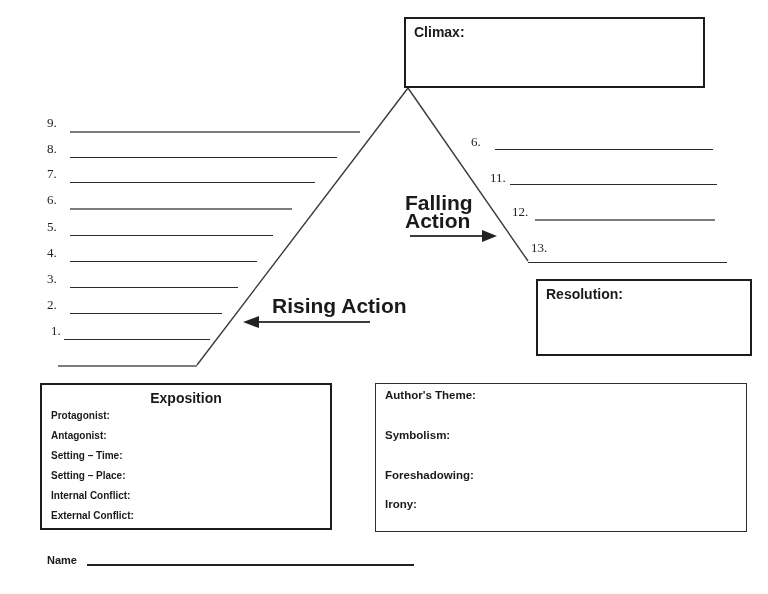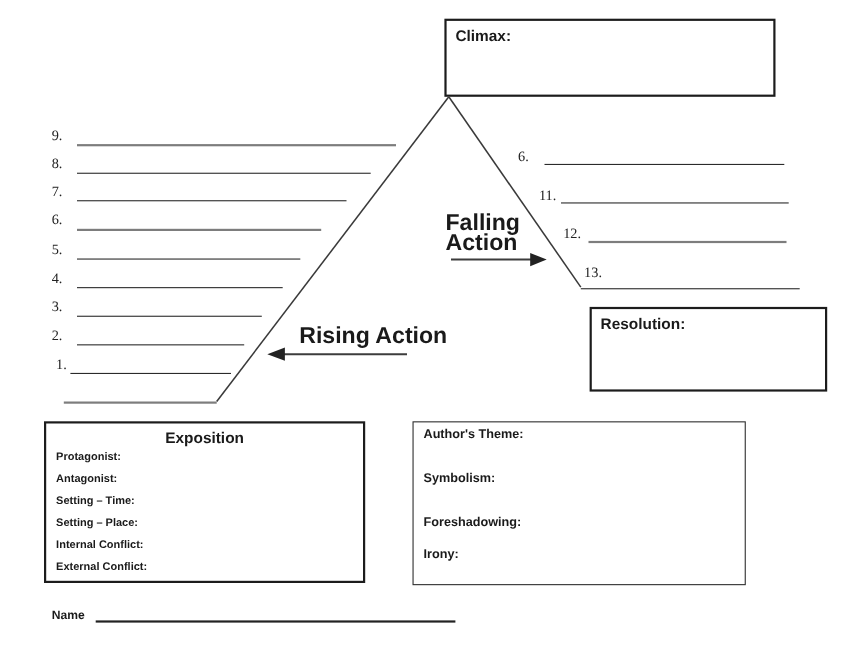--- a/index.html
+++ b/index.html
@@ -10,21 +10,21 @@
   
   .title-row { position:absolute; left:42px; top:36px; display:flex; align-items:flex-end; }
   .title-text { font-size:15px; font-weight:bold; letter-spacing:0.2px; }
   .title-underline { width:172px; height:13px; border-bottom:2px solid #222; margin-left:6px; }
 
   
   .box { position:absolute; background:#fff; box-sizing:border-box; }
   .box-climax     { left:404px; top:17px;  width:301px; height:71px;  border:2px solid #1c1c1c; }
   .box-resolution { left:536px; top:279px; width:216px; height:77px;  border:2px solid #1c1c1c; }
   .box-exposition { left:40px;  top:383px; width:292px; height:147px; border:2px solid #1c1c1c; }
-  .box-theme      { left:375px; top:383px; width:303px; height:149px; border:1.5px solid #2e2e2e; }
+  .box-theme      { left:375px; top:383px; width:372px; height:149px; border:1.5px solid #2e2e2e; }
   .box-label { font-size:14px; font-weight:bold; padding:5px 8px; }
 
   .expo-title { text-align:center; font-size:14px; font-weight:bold; padding-top:5px; }
   .expo-field { font-size:10px; font-weight:bold; padding-left:9px; line-height:20px; }
   .theme-field { position:absolute; left:9px; font-size:11.5px; font-weight:bold; }
 
   
   .line-num {
     position:absolute; font-family:"Liberation Serif", "DejaVu Serif", serif;
     font-size:13px; color:#222; line-height:14px;

